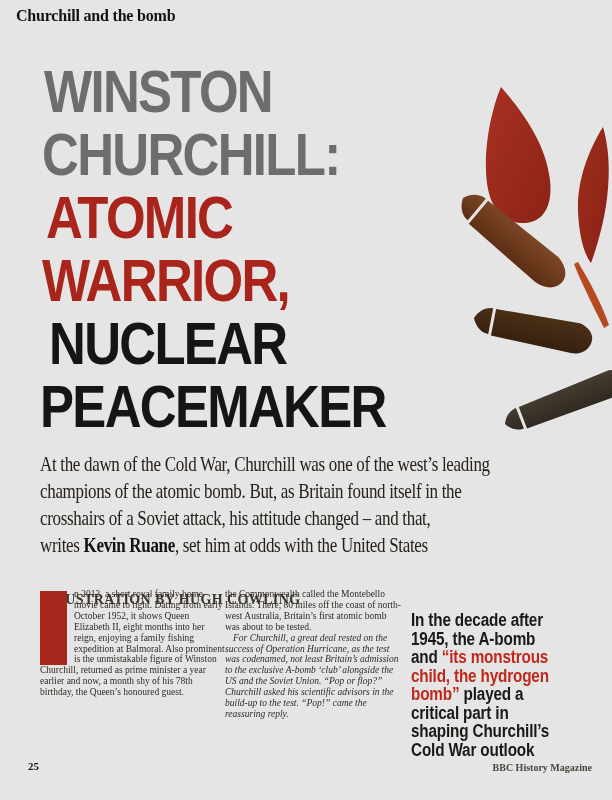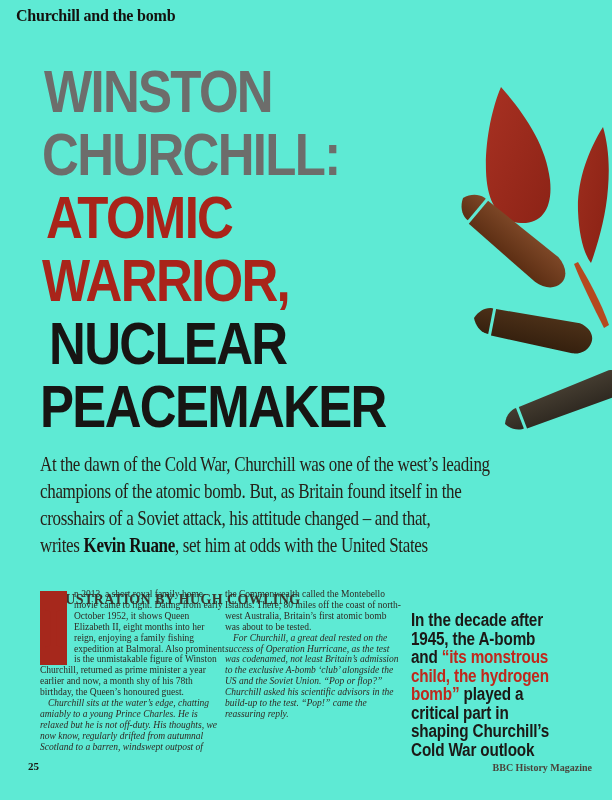--- a/index.html
+++ b/index.html
@@ -1,19 +1,19 @@
 <!DOCTYPE html>
 <html><head>
 <meta charset="utf-8">
 <style>
   html,body{margin:0;padding:0;}
   .page{
     position:relative;
     width:612px;height:800px;
-    background:#5eead4;
+    background:#e5e5e5;
     overflow:hidden;
     font-family:"Liberation Serif", serif;
     color:#2f2a23;
   }
   
   .kicker{
     position:absolute;left:16px;top:7px;
     font-family:"Liberation Serif", serif;
     font-weight:700;font-size:16px;letter-spacing:-0.2px;
     color:#14110e;
@@ -151,21 +151,20 @@
     <div>champions of the atomic bomb. But, as Britain found itself in the</div>
     <div>crosshairs of a Soviet attack, his attitude changed – and that,</div>
     <div><span>writes </span><b>Kevin Ruane</b><span>, set him at odds with the United States</span></div>
   </div>
 
   <div class="credit">ILLUSTRATION BY HUGH COWLING</div>
 
   <div class="article">
     <div class="col1">
       <p><span class="dropcap">I</span><span>n 2013, a short royal family home-movie came to light. Dating from early October 1952, it shows Queen Elizabeth II, eight months into her reign, enjoying a family fishing expedition at Balmoral. Also prominent is the unmistakable figure of Winston Churchill, returned as prime minister a year earlier and now, a month shy of his 78th birthday, the Queen’s honoured guest.</span></p>
-      <p class="indent">Churchill sits at the water’s edge, chatting amiably to a young Prince Charles. He is relaxed but he is not off-duty. His thoughts, we now know, regularly drifted from autumnal Scotland to a barren, windswept outpost of</p>
     </div>
     <div class="col2">
       <p>the Commonwealth called the Montebello Islands. There, 80 miles off the coast of north-west Australia, Britain’s first atomic bomb was about to be tested.</p>
       <p class="indent">For Churchill, a great deal rested on the success of Operation Hurricane, as the test was codenamed, not least Britain’s admission to the exclusive A-bomb ‘club’ alongside the US and the Soviet Union. “Pop or flop?” Churchill asked his scientific advisors in the build-up to the test. “Pop!” came the reassuring reply.</p>
     </div>
   </div>
 
   <div class="pullquote">
     <div><span>In the decade after</span></div>
     <div><span>1945, the A-bomb</span></div>

